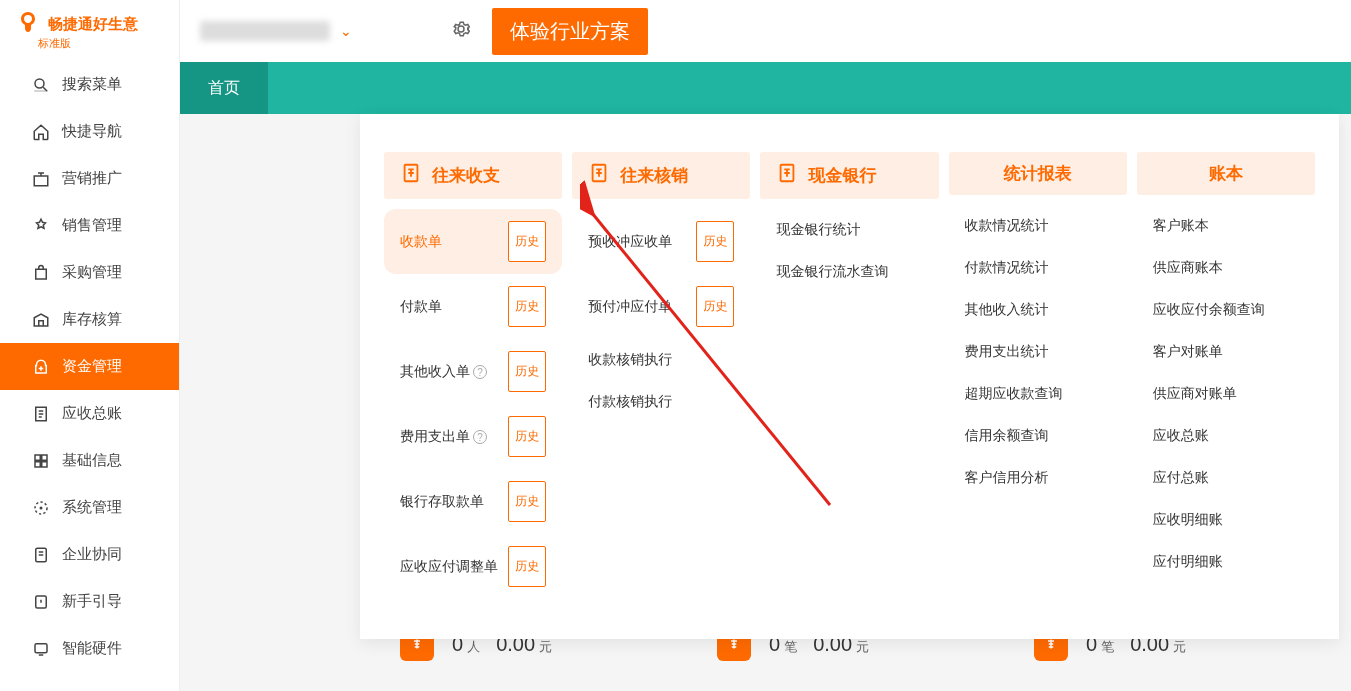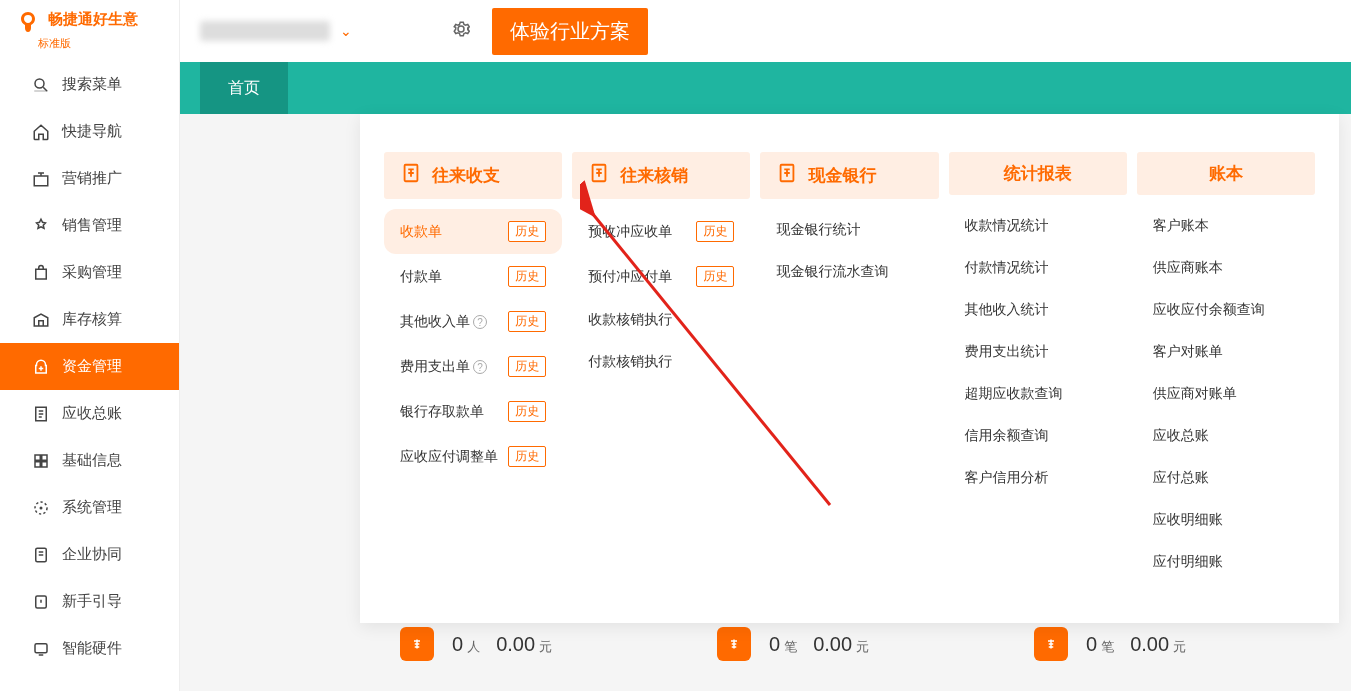--- a/index.html
+++ b/index.html
@@ -2,53 +2,53 @@
 <html><head>
   <meta charset="utf-8">
   <style>
     * { margin: 0; padding: 0; box-sizing: border-box; }
     body { font-family: "Microsoft YaHei", "PingFang SC", sans-serif; background: #f5f5f5; overflow: hidden; width: 1351px; height: 691px; position: relative; }
     
     .app { display: flex; width: 100%; height: 100%; }
     
     
     .sidebar { width: 180px; background: #fff; height: 100%; flex-shrink: 0; border-right: 1px solid #eee; }
-    .logo-area { padding: 10px 16px 6px; display: flex; align-items: flex-start; gap: 8px; }
+    .logo-area { padding: 10px 16px 6px; display: flex; align-items: flex-end; gap: 8px; }
     .logo-icon { width: 24px; height: 24px; }
     .logo-text { font-size: 15px; color: #ff6a00; font-weight: 600; }
     .logo-sub { font-size: 11px; color: #ff6a00; margin-left: 38px; margin-top: -4px; }
     .sidebar-list { list-style: none; margin-top: 10px; }
     .sidebar-item { display: flex; align-items: center; gap: 12px; padding: 14px 32px; cursor: pointer; color: #444; font-size: 15px; }
     .sidebar-item.active { background: #ff6a00; color: #fff; }
     .sidebar-icon { width: 18px; height: 18px; flex-shrink: 0; }
     
     
     .main { flex: 1; display: flex; flex-direction: column; position: relative; }
     .topbar { height: 62px; background: #fff; display: flex; align-items: center; padding: 0 20px; gap: 12px; }
     .org-select { display: flex; align-items: center; gap: 10px; color: #555; font-size: 14px; min-width: 240px; }
     .org-blur { width: 130px; height: 20px; background: #ddd; filter: blur(3px); border-radius: 3px; }
     .chevron-down { color: #ff6a00; font-size: 14px; }
     .gear { color: #555; font-size: 18px; cursor: pointer; }
     .cta-btn { background: #ff6a00; color: #fff; border: none; padding: 10px 18px; font-size: 20px; border-radius: 2px; cursor: pointer; margin-left: 10px; }
     
-    .tabbar { height: 52px; background: #1fb5a0; display: flex; align-items: stretch; padding-left: 20px; }
+    .tabbar { height: 52px; background: #1fb5a0; display: flex; align-items: stretch; }
     .tab { background: #159583; color: #fff; padding: 0 28px; font-size: 16px; display: flex; align-items: center; }
     
     .content { flex: 1; background: #f5f5f5; position: relative; padding: 20px; }
     
     
     .flyout { position: absolute; top: 114px; left: 180px; right: 12px; background: #fff; box-shadow: 0 4px 16px rgba(0,0,0,0.08); padding: 20px 24px 40px; display: flex; gap: 10px; z-index: 50; }
     .fly-col { flex: 1; margin-top: 18px; }
     .fly-header { background: #ffeee3; color: #ff6a00; font-size: 17px; font-weight: 600; padding: 10px 16px; border-radius: 3px; display: flex; align-items: center; gap: 10px; margin-bottom: 10px; }
     .fly-header.iconless { justify-content: center; }
     .fly-header-icon { width: 22px; height: 22px; }
     .fly-list { list-style: none; }
     .fly-item { padding: 12px 16px; font-size: 14px; color: #333; cursor: pointer; display: flex; align-items: center; justify-content: space-between; border-radius: 12px; }
     .fly-item.selected { background: #ffeee3; color: #ff6a00; }
-    .hist-badge { border: 1px solid #ff6a00; color: #ff6a00; font-size: 12px; padding: 1px 6px; border-radius: 2px; background: #fff; }
+    .hist-badge { border: 1px solid #ff6a00; color: #ff6a00; font-size: 12px; padding: 11px 6px; border-radius: 2px; background: #fff; }
     .help-icon { display: inline-flex; align-items: center; justify-content: center; width: 14px; height: 14px; border: 1px solid #aaa; border-radius: 50%; font-size: 10px; color: #aaa; margin-left: 3px; }
     
     
     .bg-peek-right { position: absolute; right: 0; top: 140px; width: 70px; font-size: 13px; color: #555; z-index: 40; }
     .bg-peek-right .line { margin-bottom: 50px; white-space: nowrap; }
     .bg-peek-right .orange-icon { width: 38px; height: 38px; background: #ff6a00; border-radius: 8px; margin-bottom: 20px; display: flex; align-items: center; justify-content: center; }
     .stat-row { position: absolute; bottom: 30px; left: 210px; right: 30px; display: flex; justify-content: space-between; gap: 40px; padding: 0 10px; }
     .stat-item { display: flex; align-items: center; gap: 18px; flex: 1; }
     .stat-cube { width: 34px; height: 34px; background: #ff6a00; border-radius: 6px; display: flex; align-items: center; justify-content: center; }
     .stat-text { display: flex; align-items: baseline; gap: 16px; font-size: 20px; color: #333; }

